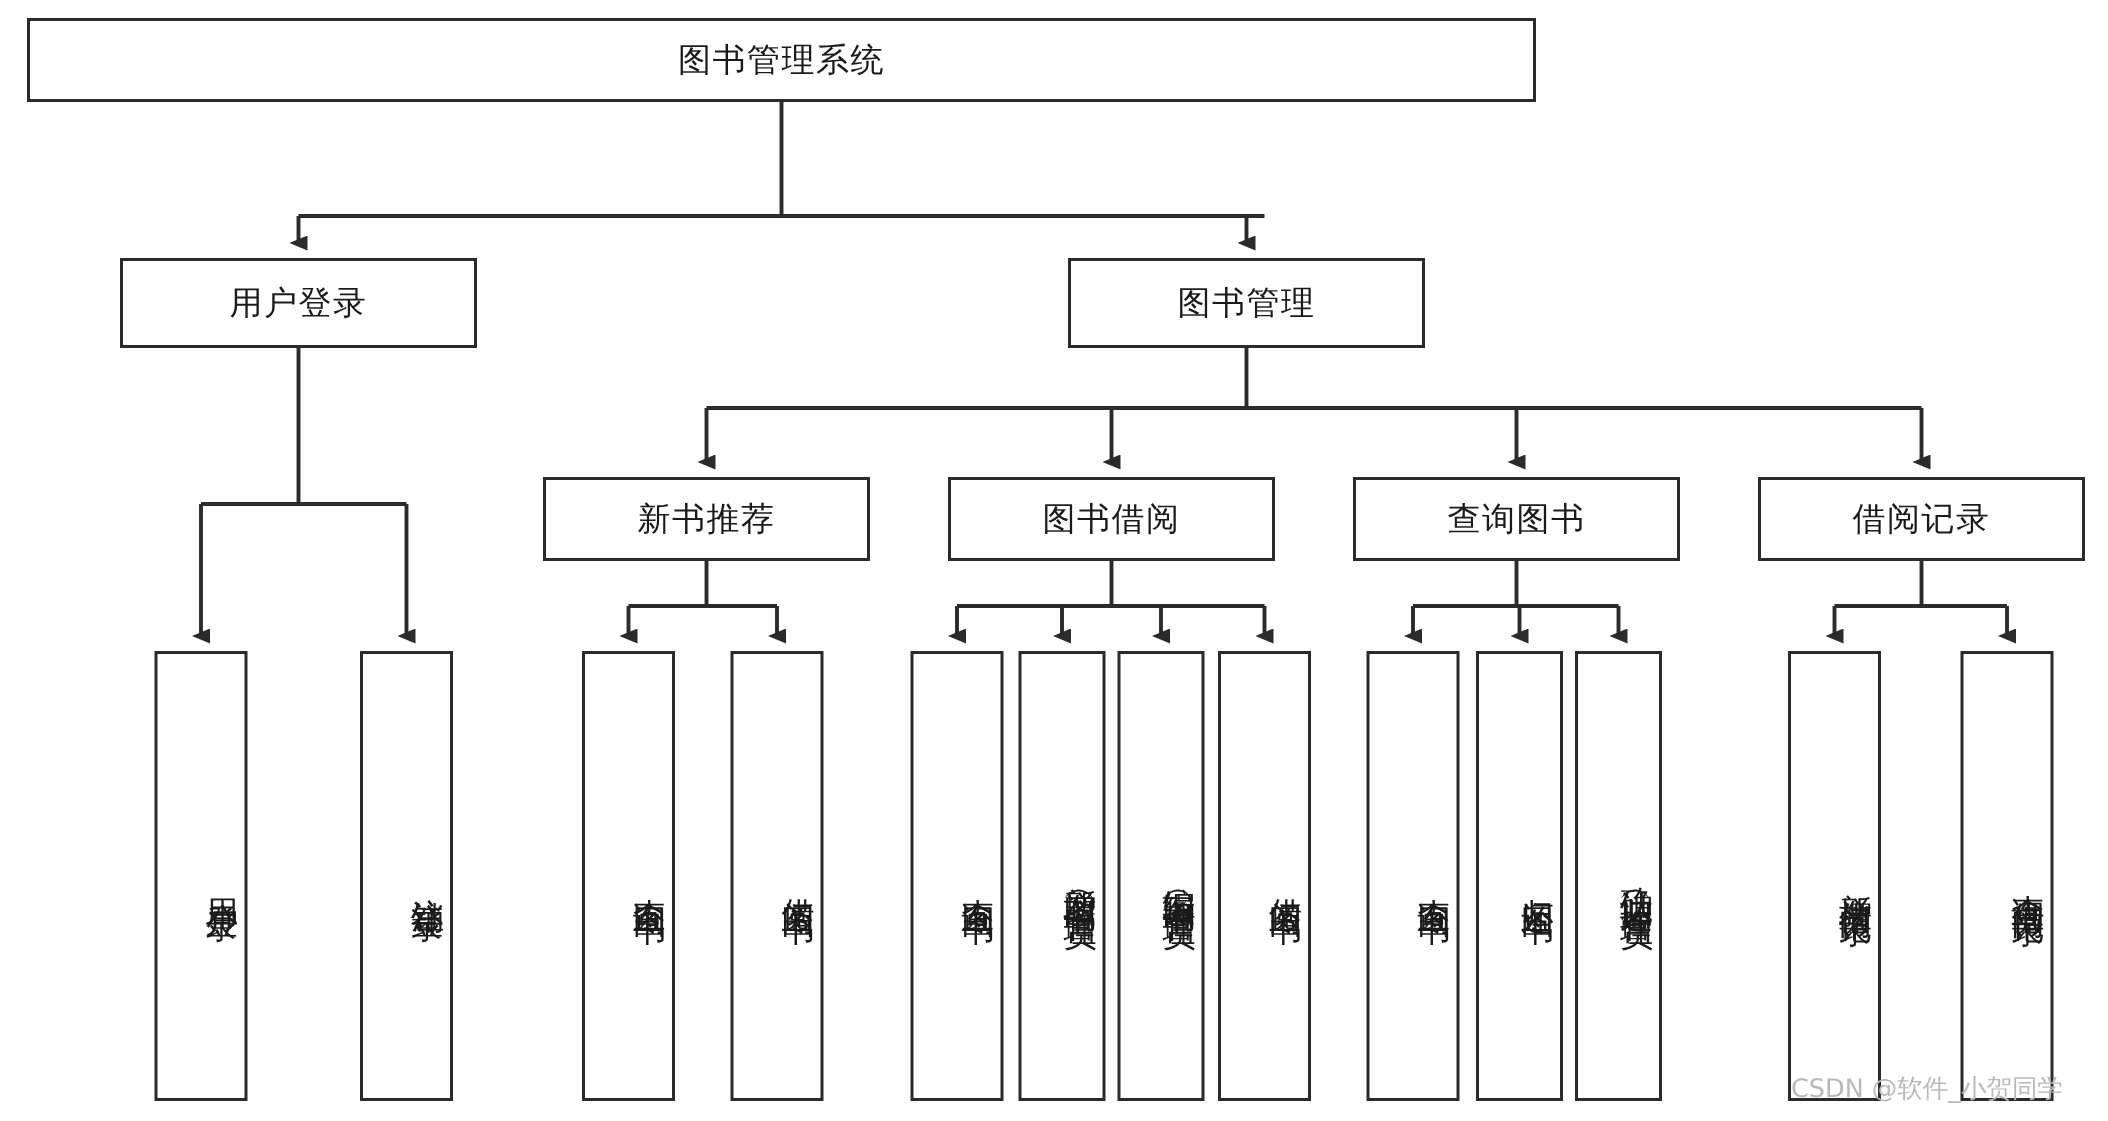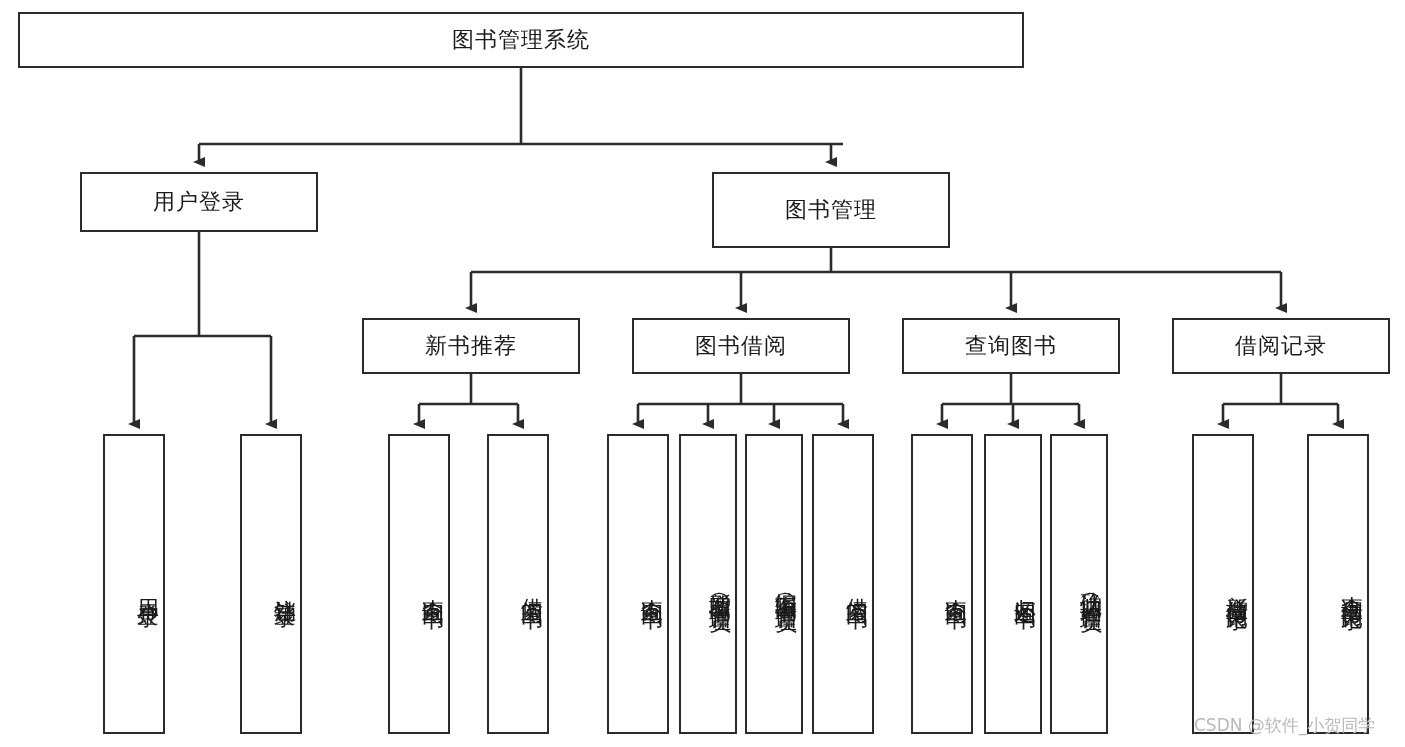--- a/index.html
+++ b/index.html
@@ -119,21 +119,21 @@
     </g>
   </svg>
 
   <div class="node node-h" style="left:18px; top:12px; width:1006px; height:56px;">
     <span>图书管理系统</span>
   </div>
 
   <div class="node node-h" style="left:80px; top:172px; width:238px; height:60px;">
     <span>用户登录</span>
   </div>
-  <div class="node node-h" style="left:712px; top:172px; width:238px; height:76px;align-items:center;">
+  <div class="node node-h" style="left:712px; top:172px; width:238px; height:60px;align-items:center;">
     <span>图书管理</span>
   </div>
 
   <div class="node node-h" style="left:362px; top:318px; width:218px; height:56px;">
     <span>新书推荐</span>
   </div>
   <div class="node node-h" style="left:632px; top:318px; width:218px; height:56px;">
     <span>图书借阅</span>
   </div>
   <div class="node node-h" style="left:902px; top:318px; width:218px; height:56px;">

